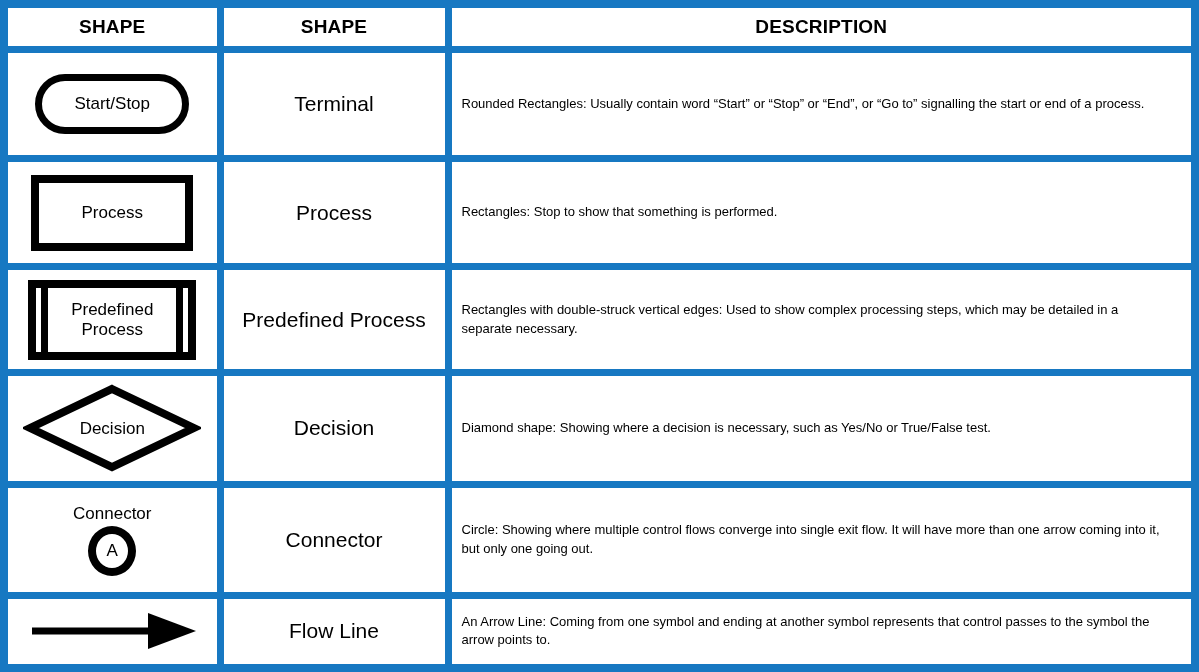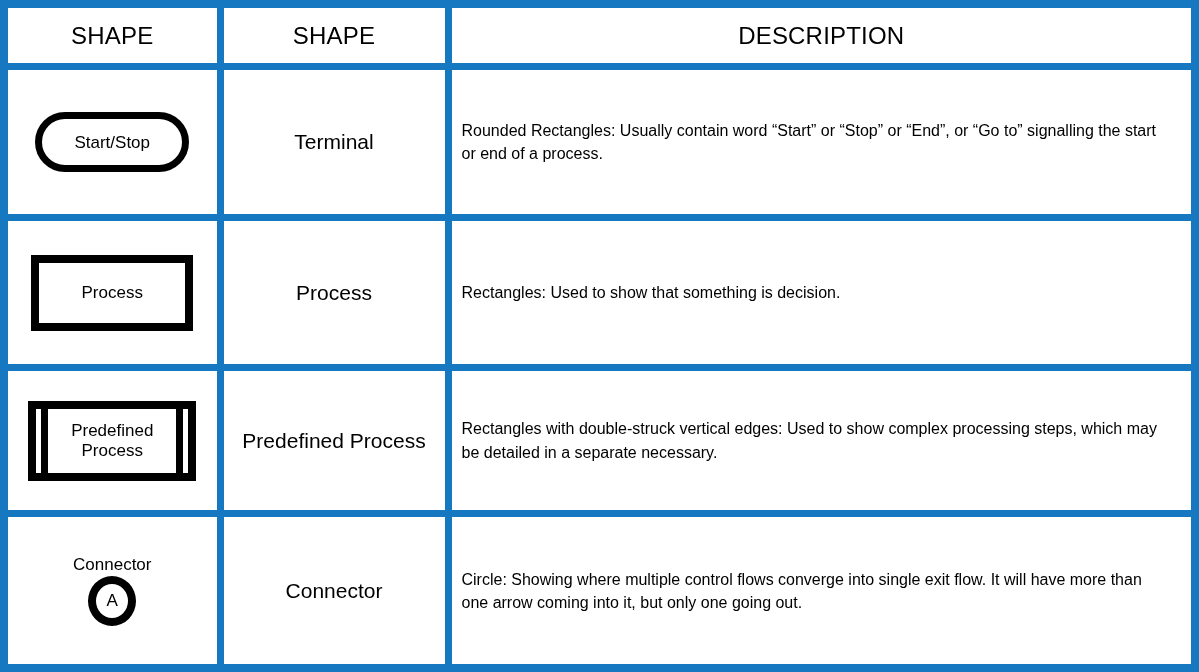--- a/index.html
+++ b/index.html
@@ -23,43 +23,43 @@
     border:7px solid var(--blue);
     background:#ffffff;
     padding:0;
     vertical-align:middle;
   }
   col.c-shape{ width:216px; }
   col.c-name{ width:228px; }
 
   th{
     height:42px;
-    font-size:24px;
-    font-weight:normal;
+    font-size:19px;
+    font-weight:bold;
     text-align:center;
     letter-spacing:0.2px;
   }
 
   .h-r1 td{ height:101px; }
   .h-r2 td{ height:100px; }
   .h-r3 td{ height:98px; }
   .h-r4 td{ height:103px; }
   .h-r5 td{ height:103px; }
   .h-r6 td{ height:67px; }
 
   .cell-shape{
     display:flex; align-items:center; justify-content:center;
     width:100%; height:100%;
   }
   .cell-name{
     text-align:center;
     font-size:21px;
   }
   .cell-desc{
-    font-size:16px;
+    font-size:13px;
     line-height:1.45;
     text-align:left;
     padding:0 28px 0 10px;
   }
 
   .shape-label{ font-size:17px; line-height:1.15; text-align:center; }
 
   
   .terminal{
     width:154px; height:60px;
@@ -150,48 +150,74 @@
 
     <tr class="h-r2">
       <td>
         <div class="cell-shape">
           <div class="process">
             <span class="shape-label">Process</span>
           </div>
         </div>
       </td>
       <td class="cell-name">Process</td>
-      <td class="cell-desc">Rectangles: Used to show that something is decision.</td>
+      <td class="cell-desc">Rectangles: Stop to show that something is performed.</td>
     </tr>
 
     <tr class="h-r3">
       <td>
         <div class="cell-shape">
           <div class="predef">
             <span class="bar bar-left"></span>
             <span class="bar bar-right"></span>
             <span class="shape-label">Predefined Process</span>
           </div>
         </div>
       </td>
       <td class="cell-name">Predefined Process</td>
       <td class="cell-desc">Rectangles with double-struck vertical edges: Used to show complex processing steps, which may be detailed in a separate necessary.</td>
     </tr>
 
+    <tr class="h-r4">
+      <td>
+        <div class="cell-shape">
+          <div class="diamond-wrap">
+            <svg width="178" height="90" viewBox="0 0 178 90">
+              <polygon points="89,6 171,45 89,84 7,45" fill="#ffffff" stroke="#000000" stroke-width="8"></polygon>
+            </svg>
+            <span class="shape-label">Decision</span>
+          </div>
+        </div>
+      </td>
+      <td class="cell-name">Decision</td>
+      <td class="cell-desc">Diamond shape: Showing where a decision is necessary, such as Yes/No or True/False test.</td>
+    </tr>
 
     <tr class="h-r5">
       <td>
         <div class="cell-shape">
           <div class="connector-wrap">
             <span class="shape-label">Connector</span>
             <div class="connector-circle">
               <span>A</span>
             </div>
           </div>
         </div>
       </td>
       <td class="cell-name">Connector</td>
       <td class="cell-desc">Circle: Showing where multiple control flows converge into single exit flow. It will have more than one arrow coming into it, but only one going out.</td>
     </tr>
 
+    <tr class="h-r6">
+      <td>
+        <div class="cell-shape">
+          <svg class="arrow-svg" width="172" height="44" viewBox="0 0 172 44">
+            <line x1="6" y1="22" x2="126" y2="22" stroke="#000000" stroke-width="7"></line>
+            <polygon points="122,4 170,22 122,40" fill="#000000"></polygon>
+          </svg>
+        </div>
+      </td>
+      <td class="cell-name">Flow Line</td>
+      <td class="cell-desc">An Arrow Line: Coming from one symbol and ending at another symbol represents that control passes to the symbol the arrow points to.</td>
+    </tr>
   </tbody>
     </table>
 </div>
 
 </body></html>

